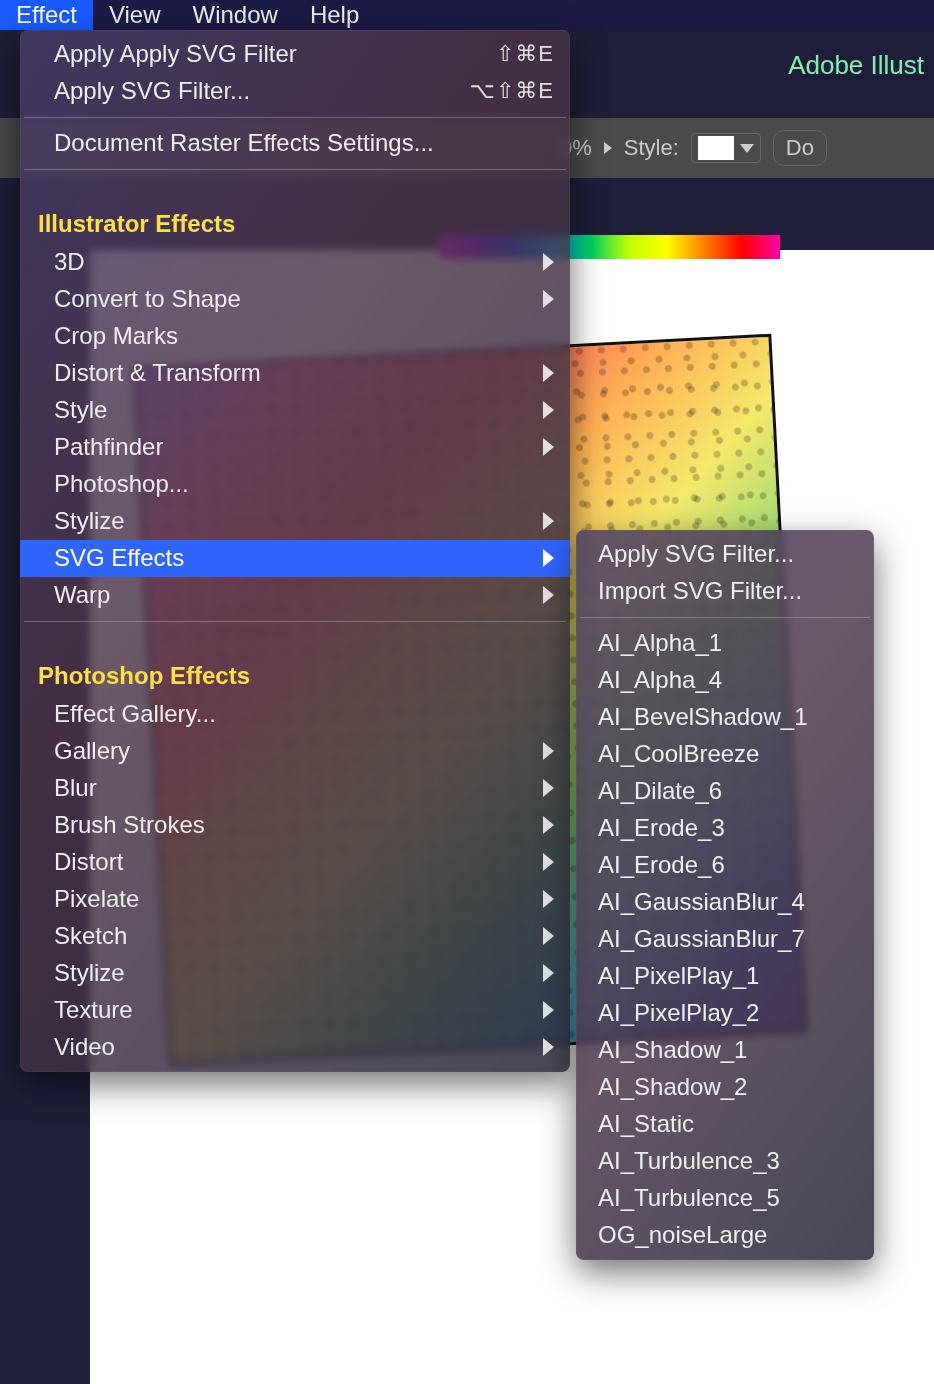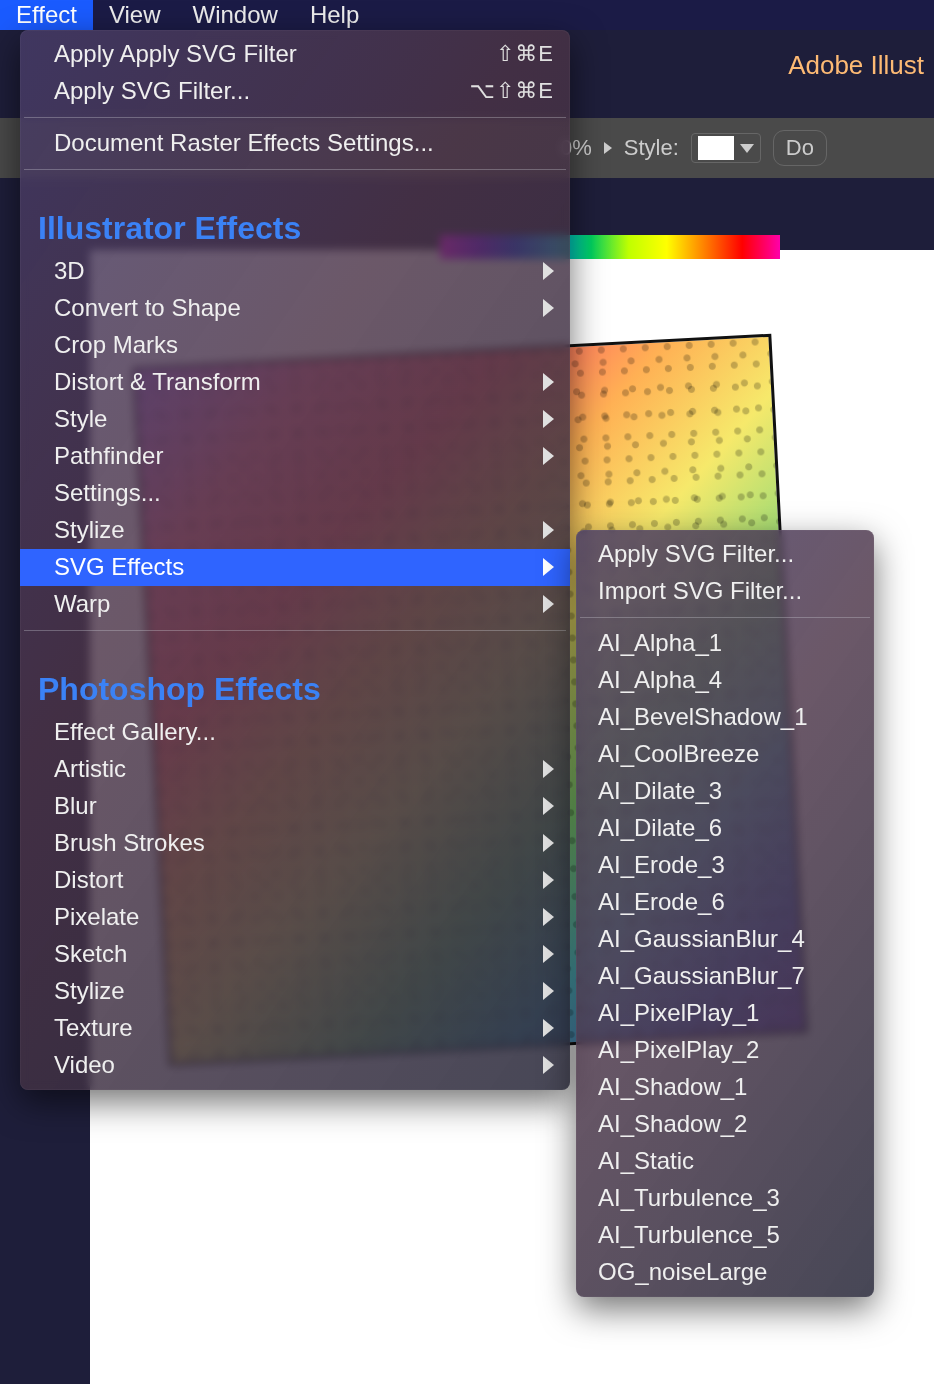--- a/index.html
+++ b/index.html
@@ -29,21 +29,21 @@
     background: #1a5bff;
     color: #fff;
   }
 
   
   .appname {
     position: absolute;
     top: 50px;
     right: 10px;
     font-size: 26px;
-    color: #fdba74;
+    color: #86efac;
     font-weight: 400;
   }
   .options-bar {
     position: absolute;
     top: 118px;
     left: 0; right: 0;
     height: 60px;
     background: #4a4a4a;
     display: flex;
     align-items: center;
@@ -111,24 +111,24 @@
     top: 30px; left: 20px;
     width: 550px;
   }
   .panel-sub {
     top: 530px; left: 576px;
     width: 298px;
     font-size: 23px;
   }
 
   .section-header {
-    color: #3b82f6;
+    color: #fde047;
     padding: 6px 18px 6px 18px;
     font-weight: 600;
-    font-size: 32px;
+    font-size: 24px;
     margin-top: 34px;
   }
   .menu-item {
     display: flex;
     align-items: center;
     justify-content: space-between;
     padding: 4px 16px 5px 34px;
     font-size: 24px;
     cursor: default;
     gap: 34px;
@@ -231,21 +231,21 @@
       </div>
       <div class="menu-item indent">
         <span class="menu-label">Style</span>
         <span class="submenu-arrow"></span>
       </div>
       <div class="menu-item indent">
         <span class="menu-label">Pathfinder</span>
         <span class="submenu-arrow"></span>
       </div>
       <div class="menu-item indent">
-        <span class="menu-label">Settings...</span>
+        <span class="menu-label">Photoshop...</span>
       </div>
       <div class="menu-item indent">
         <span class="menu-label">Stylize</span>
         <span class="submenu-arrow"></span>
       </div>
       <div class="menu-item indent highlight">
         <span class="menu-label">SVG Effects</span>
         <span class="submenu-arrow"></span>
       </div>
       <div class="menu-item indent">
@@ -256,21 +256,21 @@
 
   <div class="divider"></div>
 
   <div class="section-header">Photoshop Effects</div>
 
   <div id="ps-list">
       <div class="menu-item indent">
         <span class="menu-label">Effect Gallery...</span>
       </div>
       <div class="menu-item indent">
-        <span class="menu-label">Artistic</span>
+        <span class="menu-label">Gallery</span>
         <span class="submenu-arrow"></span>
       </div>
       <div class="menu-item indent">
         <span class="menu-label">Blur</span>
         <span class="submenu-arrow"></span>
       </div>
       <div class="menu-item indent">
         <span class="menu-label">Brush Strokes</span>
         <span class="submenu-arrow"></span>
       </div>
@@ -319,23 +319,20 @@
       <div class="menu-item">
         <span class="menu-label">AI_Alpha_4</span>
       </div>
       <div class="menu-item">
         <span class="menu-label">AI_BevelShadow_1</span>
       </div>
       <div class="menu-item">
         <span class="menu-label">AI_CoolBreeze</span>
       </div>
       <div class="menu-item">
-        <span class="menu-label">AI_Dilate_3</span>
-      </div>
-      <div class="menu-item">
         <span class="menu-label">AI_Dilate_6</span>
       </div>
       <div class="menu-item">
         <span class="menu-label">AI_Erode_3</span>
       </div>
       <div class="menu-item">
         <span class="menu-label">AI_Erode_6</span>
       </div>
       <div class="menu-item">
         <span class="menu-label">AI_GaussianBlur_4</span>

